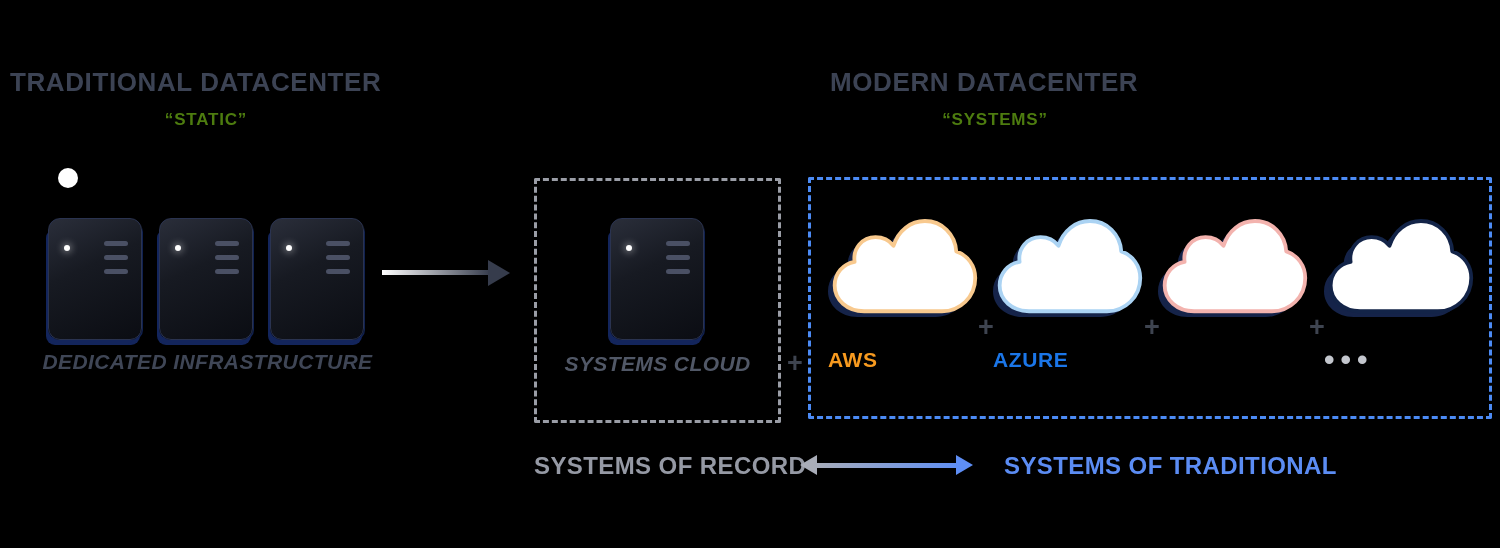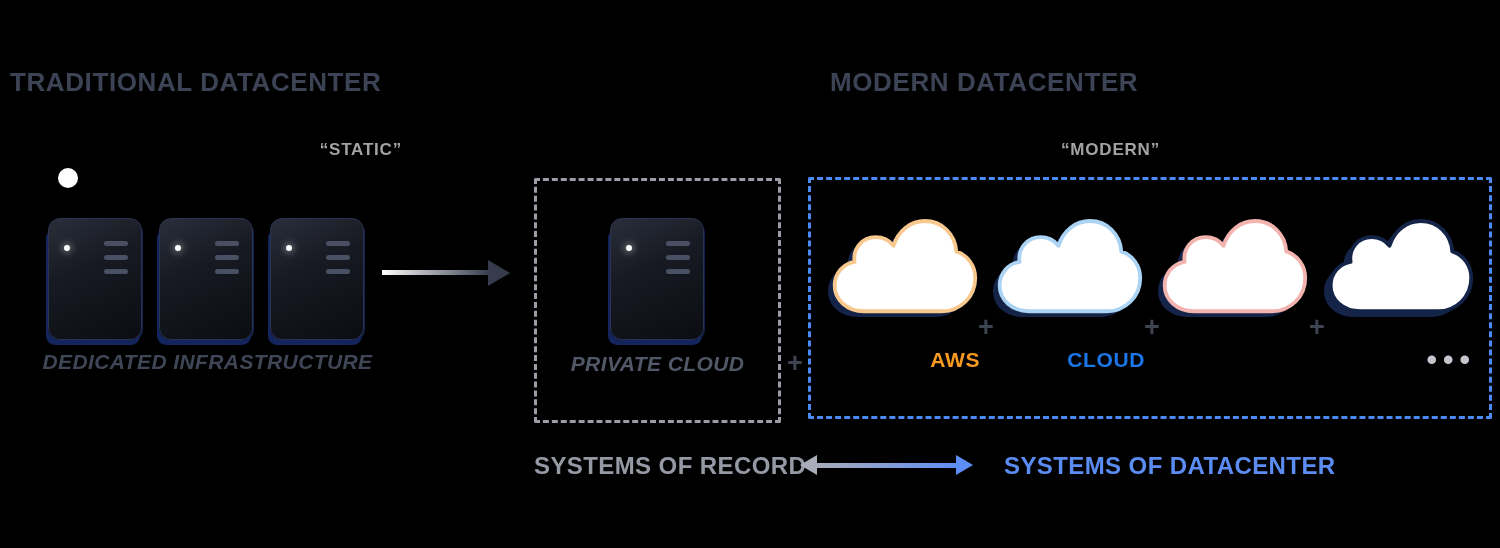--- a/index.html
+++ b/index.html
@@ -18,23 +18,22 @@
   
   .heading {
     font-size: 26px;
     letter-spacing: 0.6px;
     color: #3c4354;
     white-space: nowrap;
   }
   .subtitle {
     font-size: 17px;
     letter-spacing: 0.8px;
-    color: #a3a3a3;
-    text-align: right;
-    margin-top: 30px;
+    color: #4d7c0f;
+    text-align: center;
   }
   .caption {
     font-size: 21px;
     letter-spacing: 0.4px;
     text-align: center;
     white-space: nowrap;
     font-style: italic;
   }
   .caption.dark { color: #3f4656; }
   .caption.gray { color: #515867; }
@@ -97,21 +96,21 @@
     font-size: 27px; color: #3e4450;
     text-align: center; line-height: 30px;
   }
 
   
   .cloud-group { position: absolute; top: 36px; width: 152px; }
   .cloud-group svg { display: block; width: 152px; height: 105px; }
   .cloud-label {
     position: absolute; left: 0; right: 0; top: 132px;
     font-size: 21px; letter-spacing: 0.6px;
-    text-align: right; line-height: 24px;
+    text-align: left; line-height: 24px;
     white-space: nowrap;
   }
   .cloud-label.dots { font-size: 30px; letter-spacing: 6px; line-height: 24px; }
 
   
   .footer-label {
     font-size: 24px; letter-spacing: 0.4px;
     line-height: 24px; white-space: nowrap;
   }
   .footer-label.record { color: #9599a4; text-align: center; }
@@ -179,46 +178,46 @@
 
   <div class="abs dashed-box private-box" style="border-color: rgb(154, 157, 166);">
     <div class="server abs" style="left:73px; top:37px;">
       <span class="led"></span>
       <span class="slots">
           <i></i>
           <i></i>
           <i></i>
         </span>
     </div>
-    <div class="abs caption gray" style="left:0; right:0; top:171px;">PRIVATE CLOUD</div>
+    <div class="abs caption gray" style="left:0; right:0; top:171px;">SYSTEMS CLOUD</div>
   </div>
 
   <div class="abs plus" style="left:779px; top:348px; width:32px;">+</div>
 
   <div class="abs heading" style="left:830px; top:67px;">MODERN DATACENTER</div>
-  <div class="abs subtitle" style="left:830px; top:110px; width:330px;">“MODERN”</div>
+  <div class="abs subtitle" style="left:830px; top:110px; width:330px;">“SYSTEMS”</div>
 
   <div class="abs dashed-box modern-box" style="border-color: rgb(76, 139, 245);">
 
     <div class="cloud-group" style="left:17px;">
       <svg viewBox="0 0 160 110">
         <path transform="translate(-7,6)" d="M38 100 C20 100 7 88 7 73 C7 60 16 50 28 48 C26 34 36 22 50 22 C58 22 65 26 69 31 C74 15 87 5 102 5 C120 5 134 19 135 37 C147 41 155 52 155 65 C155 85 139 100 120 100 Z" fill="#152349"></path>
         <path fill="#ffffff" stroke-width="4" stroke-linejoin="round" d="M38 100 C20 100 7 88 7 73 C7 60 16 50 28 48 C26 34 36 22 50 22 C58 22 65 26 69 31 C74 15 87 5 102 5 C120 5 134 19 135 37 C147 41 155 52 155 65 C155 85 139 100 120 100 Z" stroke="#f8c98e"></path>
       </svg>
       <div class="cloud-label" style="color: rgb(247, 154, 31);">AWS</div>
     </div>
 
     <div class="abs plus" style="left:160px; top:132px; width:30px;">+</div>
 
     <div class="cloud-group" style="left:182px;">
       <svg viewBox="0 0 160 110">
         <path transform="translate(-7,6)" d="M38 100 C20 100 7 88 7 73 C7 60 16 50 28 48 C26 34 36 22 50 22 C58 22 65 26 69 31 C74 15 87 5 102 5 C120 5 134 19 135 37 C147 41 155 52 155 65 C155 85 139 100 120 100 Z" fill="#152349"></path>
         <path fill="#ffffff" stroke-width="4" stroke-linejoin="round" d="M38 100 C20 100 7 88 7 73 C7 60 16 50 28 48 C26 34 36 22 50 22 C58 22 65 26 69 31 C74 15 87 5 102 5 C120 5 134 19 135 37 C147 41 155 52 155 65 C155 85 139 100 120 100 Z" stroke="#abd3f3"></path>
       </svg>
-      <div class="cloud-label" style="color: rgb(27, 118, 232);">CLOUD</div>
+      <div class="cloud-label" style="color: rgb(27, 118, 232);">AZURE</div>
     </div>
 
     <div class="abs plus" style="left:326px; top:132px; width:30px;">+</div>
 
     <div class="cloud-group" style="left:347px;">
       <svg viewBox="0 0 160 110">
         <path transform="translate(-7,6)" d="M38 100 C20 100 7 88 7 73 C7 60 16 50 28 48 C26 34 36 22 50 22 C58 22 65 26 69 31 C74 15 87 5 102 5 C120 5 134 19 135 37 C147 41 155 52 155 65 C155 85 139 100 120 100 Z" fill="#152349"></path>
         <path fill="#ffffff" stroke-width="4" stroke-linejoin="round" d="M38 100 C20 100 7 88 7 73 C7 60 16 50 28 48 C26 34 36 22 50 22 C58 22 65 26 69 31 C74 15 87 5 102 5 C120 5 134 19 135 37 C147 41 155 52 155 65 C155 85 139 100 120 100 Z" stroke="#f3b3ae"></path>
       </svg>
     </div>
@@ -235,15 +234,15 @@
   </div>
 
   <div class="abs footer-label record" style="left:534px; top:454px; width:247px;">SYSTEMS OF RECORD</div>
 
   <div class="abs dbl-arrow" style="left:800px; top:455px;">
     <span class="head-l"></span>
     <span class="line"></span>
     <span class="head-r"></span>
   </div>
 
-  <div class="abs footer-label engagement" style="left:1004px; top:454px;">SYSTEMS OF DATACENTER</div>
+  <div class="abs footer-label engagement" style="left:1004px; top:454px;">SYSTEMS OF TRADITIONAL</div>
 
 </div>
 
 </body></html>

